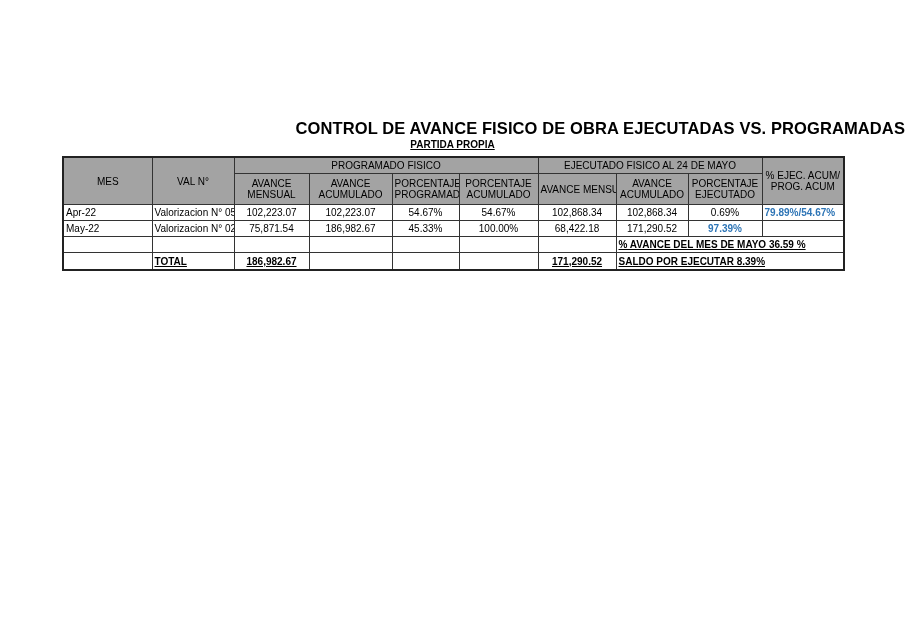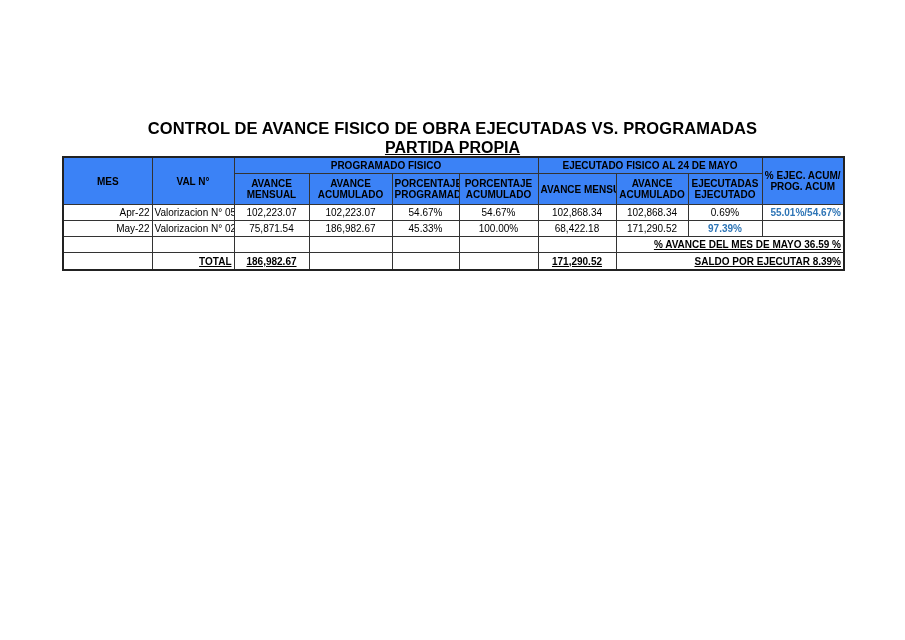--- a/index.html
+++ b/index.html
@@ -1,24 +1,24 @@
 <!DOCTYPE html>
 <html><head>
 <meta charset="utf-8">
 <style>
   html, body { margin:0; padding:0; background:#ffffff; }
   body { width:905px; height:640px; position:relative; overflow:hidden; font-family:"Liberation Sans", sans-serif; color:#000; }
-  .title { position:absolute; left:0; width:905px; top:119px; text-align:center; font-weight:bold; font-size:16.5px; letter-spacing:0.1px; }
-  .subtitle { position:absolute; left:0; width:905px; top:139px; text-align:center; font-weight:bold; font-size:16px; text-decoration:underline; }
+  .title { position:absolute; left:0; width:905px; top:119px; text-align:right; font-weight:bold; font-size:16.5px; letter-spacing:0.1px; }
+  .subtitle { position:absolute; left:0; width:905px; top:139px; text-align:center; font-weight:bold; font-size:10px; text-decoration:underline; }
   table.grid { position:absolute; left:62px; top:156px; border-collapse:collapse; table-layout:fixed; width:781px; }
   table.grid td { border:1px solid #333; padding:0 2px; font-size:10px; height:15px; overflow:hidden; white-space:nowrap; }
   table.grid { border:2px solid #222; }
-  .hdr { background:#3b82f6; font-weight:bold; text-align:center; font-size:9.5px; line-height:11px; }
+  .hdr { background:#a3a3a3; font-weight:normal; text-align:center; font-size:9.5px; line-height:11px; }
   .hdr.wrap { white-space:normal; }
-  .c { text-align:right; }
+  .c { text-align:left; }
   .r { text-align:center; }
   .b { font-weight:bold;text-decoration:underline; }
   .blue { color:#2e75b6; font-weight:bold; }
   .small { font-size:8.5px; }
   .thick-bottom td { border-bottom:2px solid #222; }
 </style>
 </head>
 <body>
 
 <div class="title">CONTROL DE AVANCE FISICO DE OBRA EJECUTADAS  VS. PROGRAMADAS</div>
@@ -45,33 +45,33 @@
     <td class="hdr" colspan="3">EJECUTADO FISICO AL 24 DE MAYO</td>
     <td class="hdr wrap" rowspan="2">% EJEC. ACUM/ PROG. ACUM</td>
   </tr>
   <tr class="thick-bottom">
     <td class="hdr wrap" style="height:30px">AVANCE MENSUAL</td>
     <td class="hdr wrap">AVANCE ACUMULADO</td>
     <td class="hdr wrap">PORCENTAJE PROGRAMADO</td>
     <td class="hdr wrap">PORCENTAJE ACUMULADO</td>
     <td class="hdr">AVANCE MENSUAL</td>
     <td class="hdr wrap">AVANCE ACUMULADO</td>
-    <td class="hdr wrap">EJECUTADAS EJECUTADO</td>
+    <td class="hdr wrap">PORCENTAJE EJECUTADO</td>
   </tr>
   <tr>
     <td class="c">Apr-22</td>
     <td class="c">Valorizacion N° 05</td>
     <td class="r">102,223.07</td>
     <td class="r">102,223.07</td>
     <td class="r">54.67%</td>
     <td class="r">54.67%</td>
     <td class="r">102,868.34</td>
     <td class="r">102,868.34</td>
     <td class="r">0.69%</td>
-    <td class="c blue">55.01%/54.67%</td>
+    <td class="c blue">79.89%/54.67%</td>
   </tr>
   <tr>
     <td class="c">May-22</td>
     <td class="c">Valorizacion N° 02</td>
     <td class="r">75,871.54</td>
     <td class="r">186,982.67</td>
     <td class="r">45.33%</td>
     <td class="r">100.00%</td>
     <td class="r">68,422.18</td>
     <td class="r">171,290.52</td>

